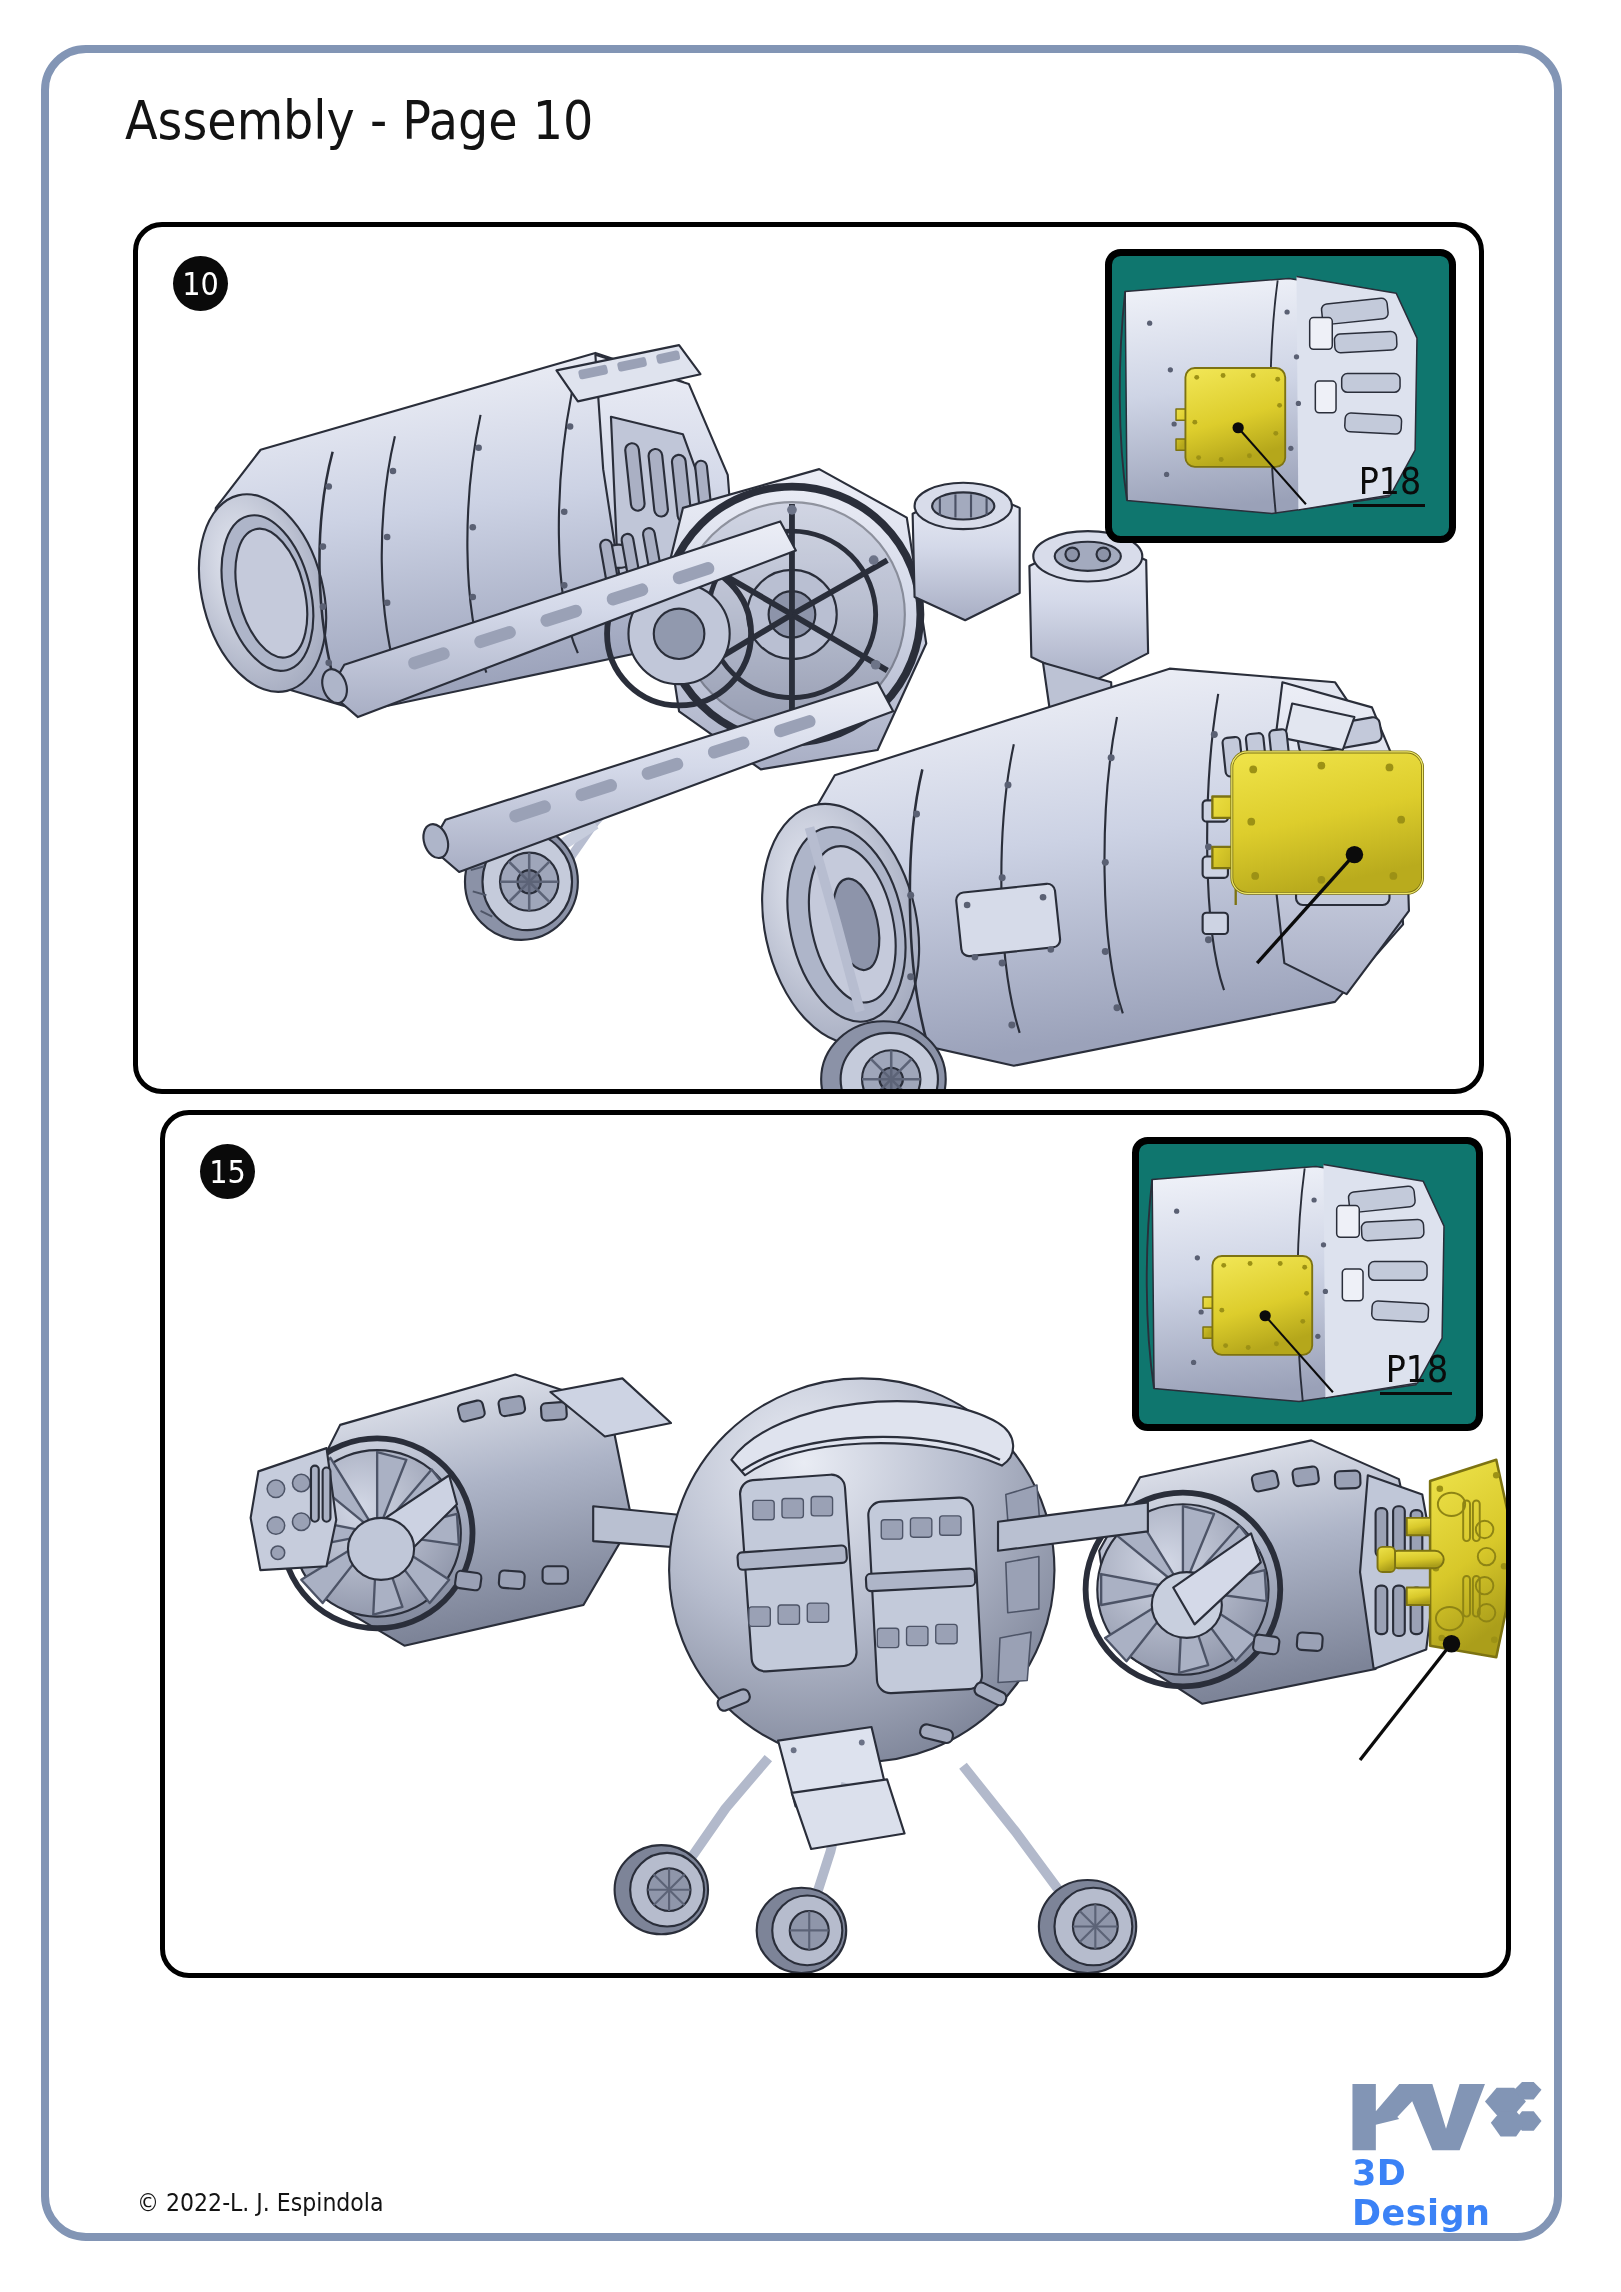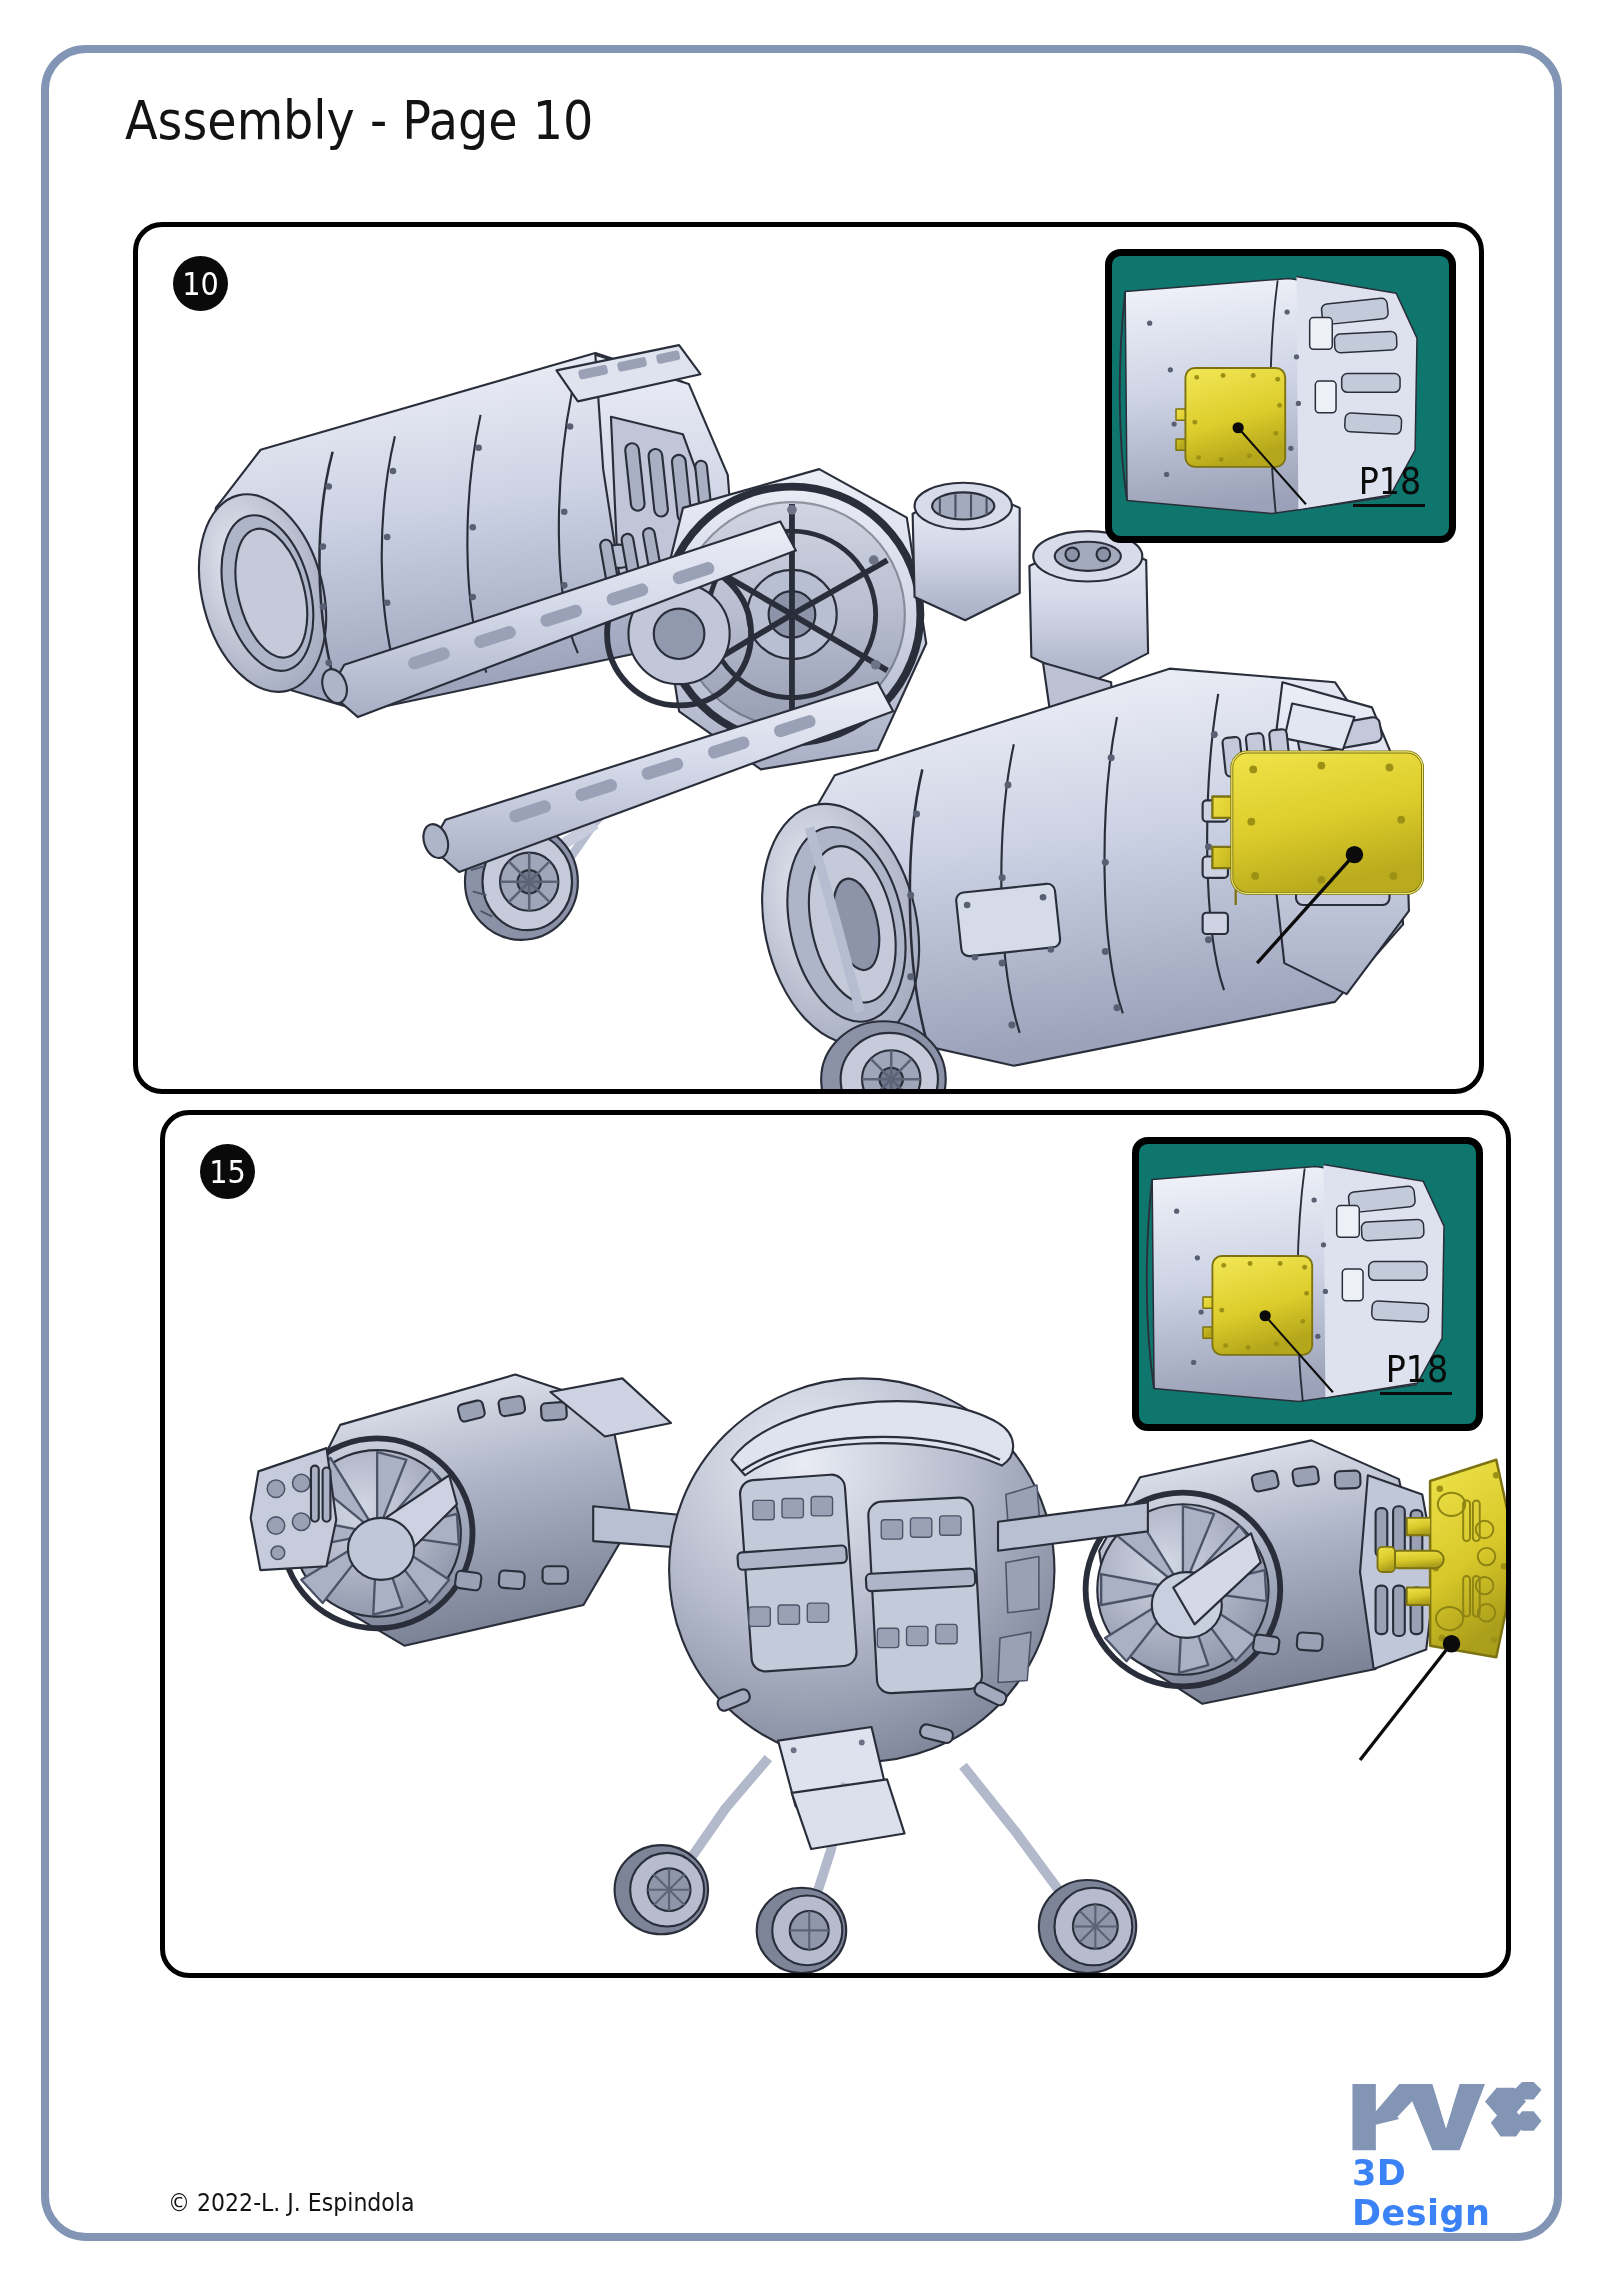--- a/index.html
+++ b/index.html
@@ -35,21 +35,21 @@
   .callout{position:absolute;font-size:45px;color:#0b0b0b;
     font-family:"DejaVu Sans Condensed","DejaVu Sans",sans-serif;line-height:1;
     border-bottom:3.9px solid #0b0b0b;padding:0 3.9px 3.9px 5.9px;white-space:nowrap;}
   .callout.small{font-size:37px;border-bottom-width:3.9px;}
 
   #cal-14-p18{right:23.5px;bottom:29px;}
   #cal-15-p18{right:23.5px;bottom:29px;}
 
   
   .copyright{position:absolute;left:137px;top:2188px;font-size:24.5px;color:#131313;
-    font-family:"DejaVu Sans Condensed","DejaVu Sans",sans-serif;white-space:nowrap;margin-left:31px;}
+    font-family:"DejaVu Sans Condensed","DejaVu Sans",sans-serif;white-space:nowrap;}
 
   .logo{position:absolute;left:1348px;top:2080px;width:196px;height:127px;}
   .logo-mark{position:absolute;left:0;top:0;width:196px;height:76px;}
   .logo-text{position:absolute;left:3.9px;top:73px;font-size:35px;font-weight:bold;
     color:#3b82f6;font-family:"DejaVu Sans","Liberation Sans",sans-serif;letter-spacing:0.5px;}
 </style>
 </head>
 <body>
 
 <div class="page">

